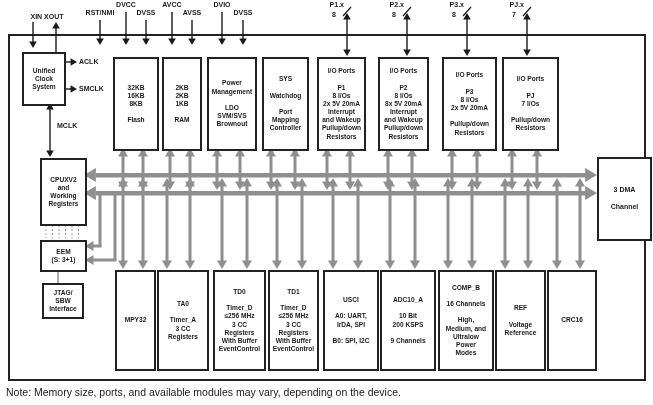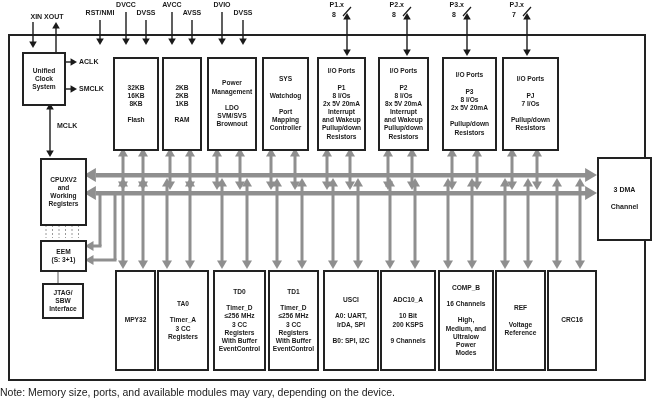--- a/index.html
+++ b/index.html
@@ -5,21 +5,21 @@
   html,body{margin:0;padding:0;background:#fff;}
   #stage{position:relative;width:653px;height:405px;background:#fff;overflow:hidden;
          font-family:"Liberation Sans","DejaVu Sans",sans-serif;color:#1a1a1a;}
   .outline{position:absolute;border:2px solid #222;background:transparent;}
   .box{position:absolute;border:2px solid #222;background:#fff;display:flex;
        align-items:center;justify-content:center;text-align:center;
        font-size:6.6px;font-weight:bold;line-height:1.24;white-space:pre-line;z-index:3;}
   .pinlabel{position:absolute;font-size:7px;font-weight:bold;text-align:center;z-index:4;white-space:nowrap;}
   .buswidth{position:absolute;font-size:7px;font-weight:bold;text-align:center;z-index:4;}
   #wires{position:absolute;left:0;top:0;z-index:2;}
-  .note{position:absolute;left:0;top:386px;font-size:10.5px;font-weight:normal;z-index:4;white-space:nowrap;}
+  .note{position:absolute;left:6px;top:386px;font-size:10.5px;font-weight:normal;z-index:4;white-space:nowrap;}
 </style>
 </head>
 <body>
 
 <div id="stage">
 
   <div class="outline" style="left:8px;top:34px;width:634px;height:343px;"></div>
 
   <svg id="wires" width="653" height="405">
       <rect x="96" y="173" width="492" height="4.5" fill="#8f8f8f"></rect>

